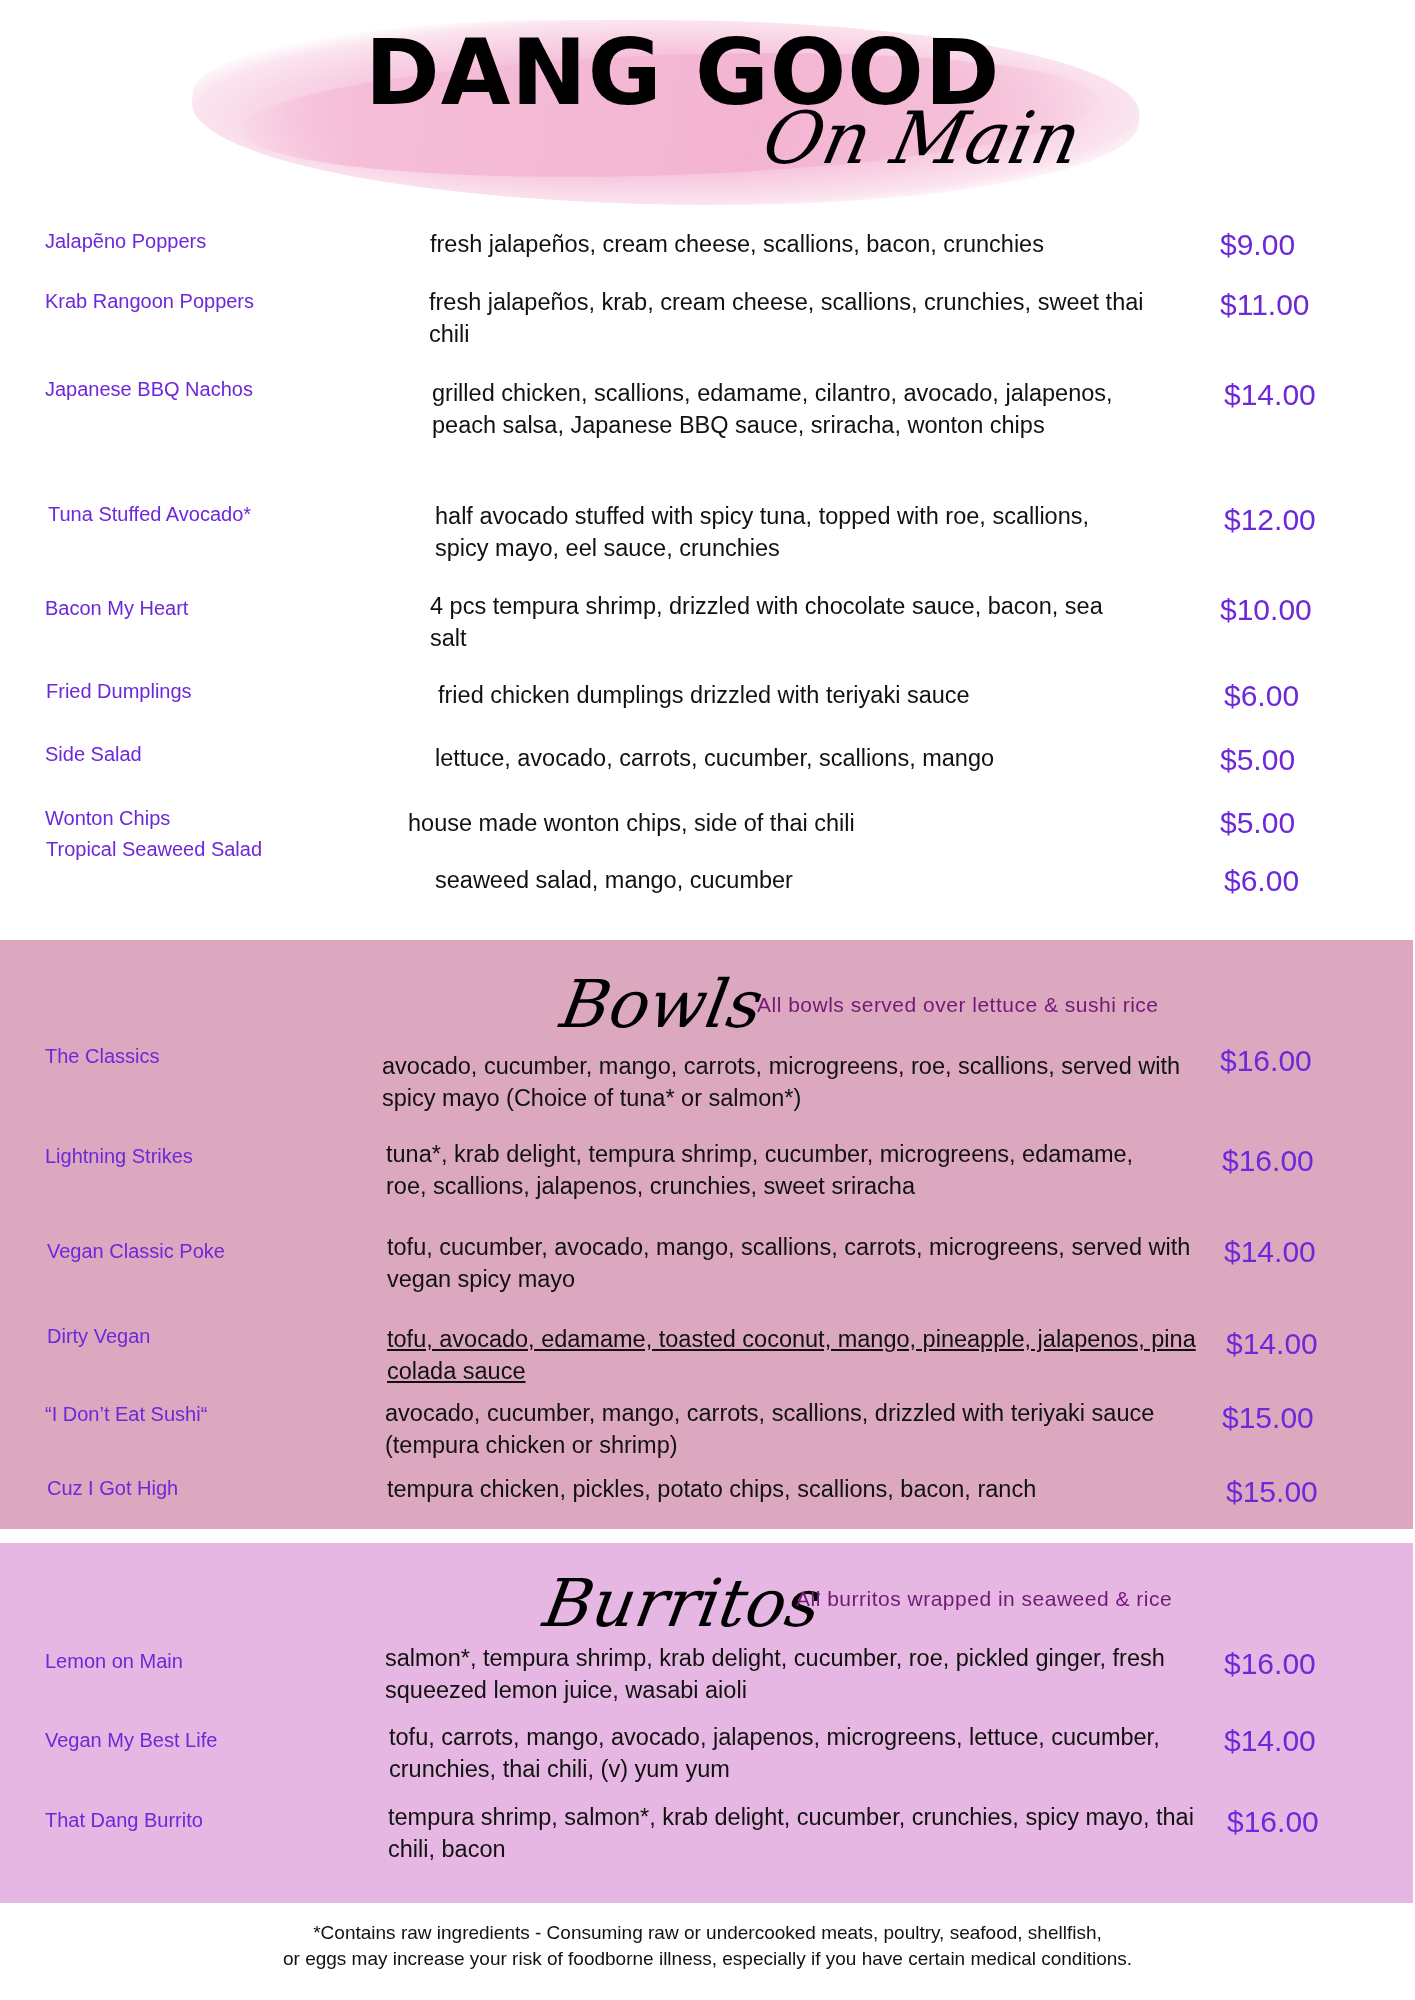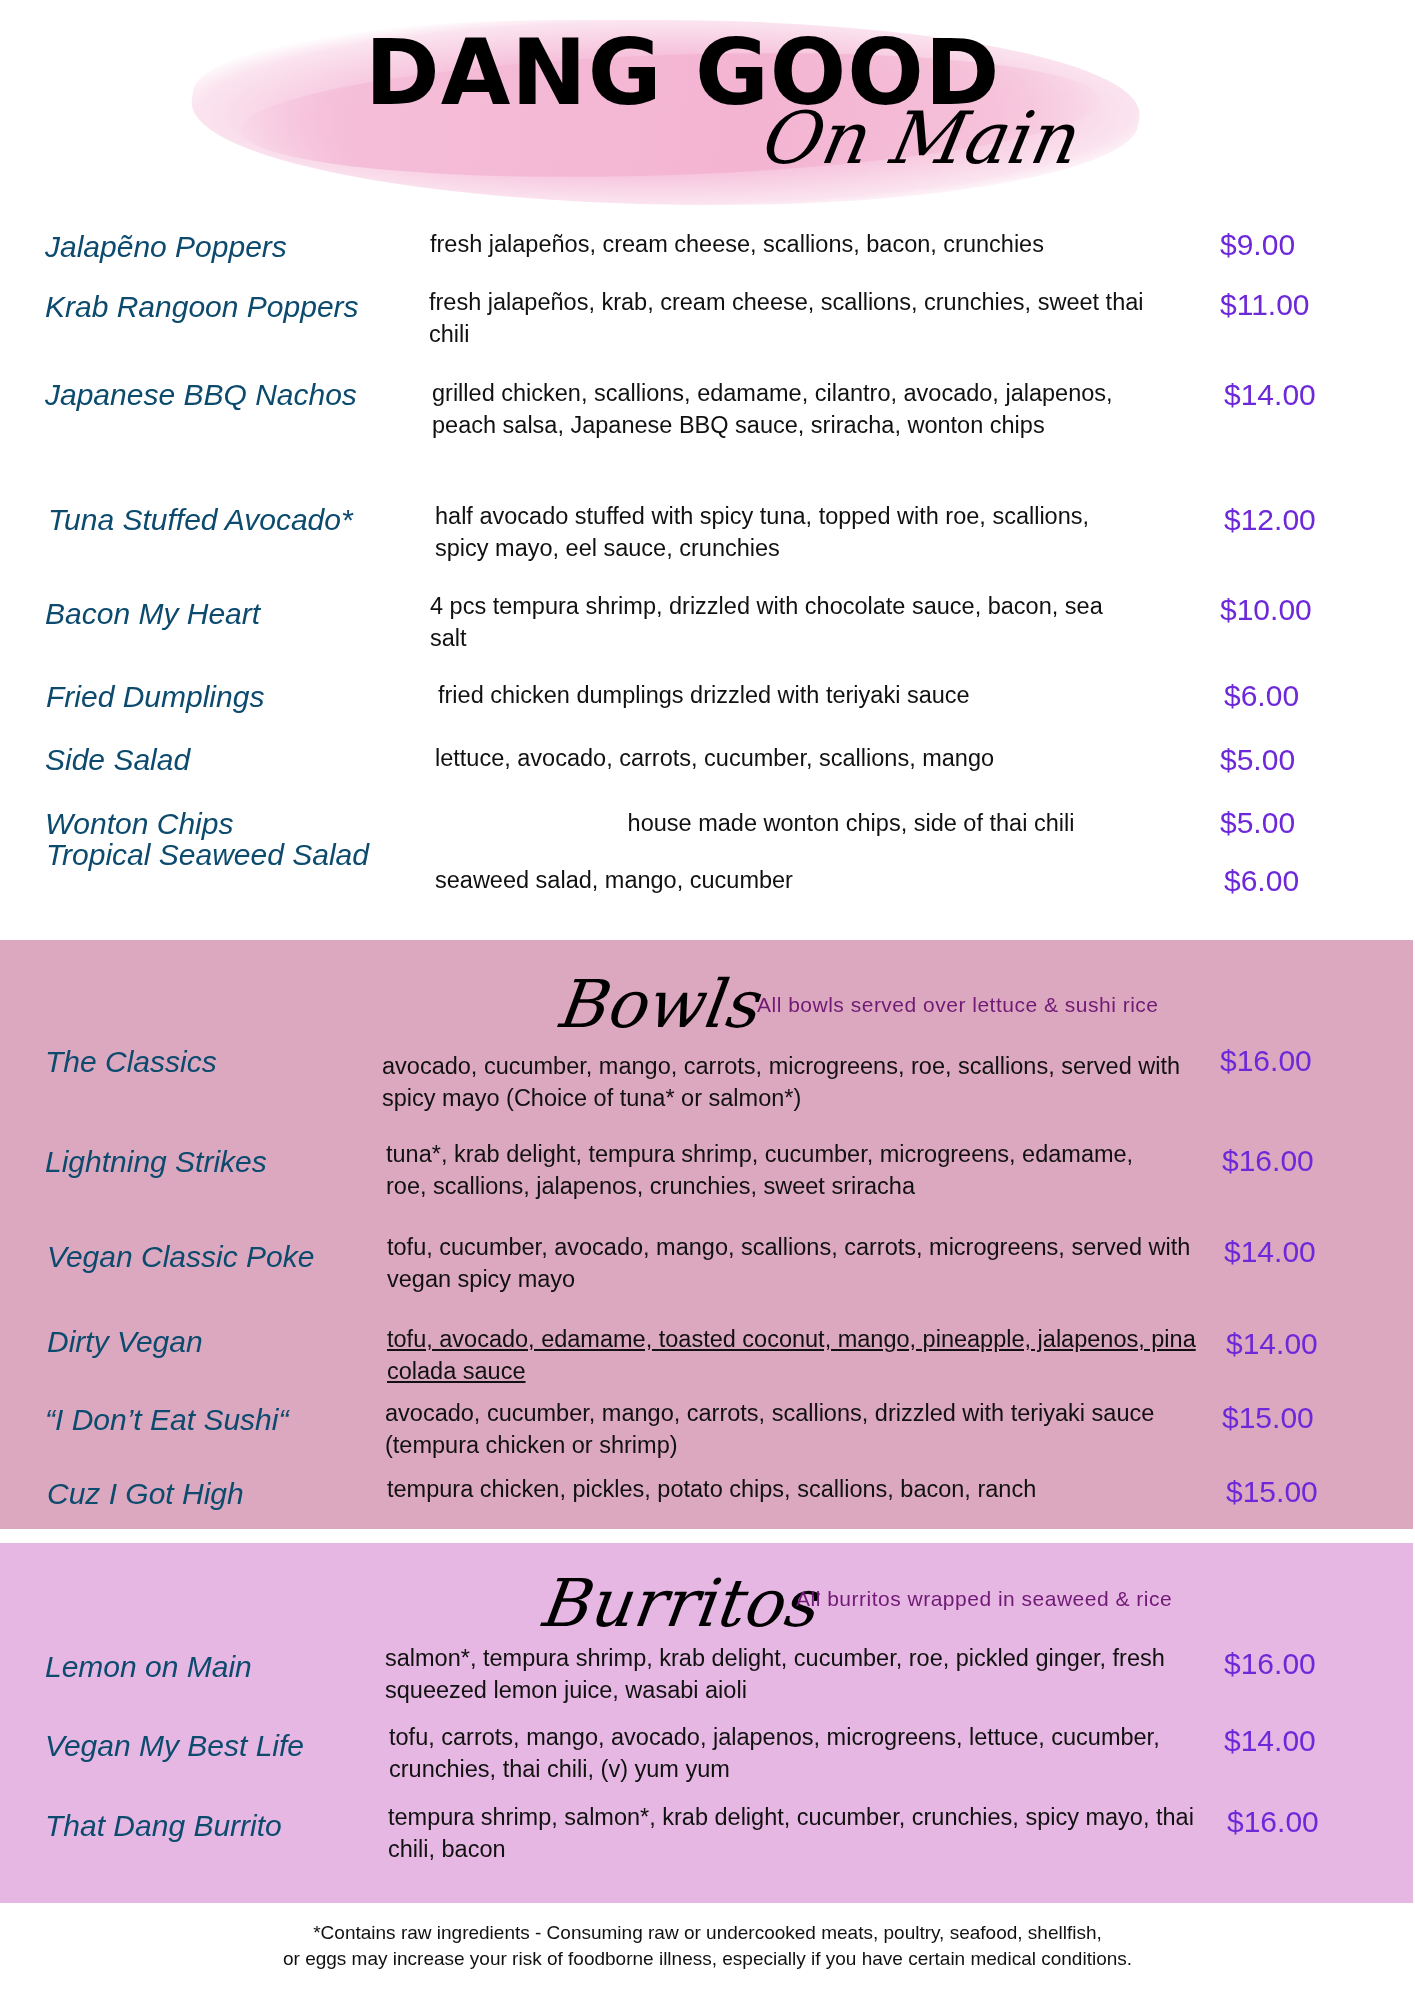--- a/index.html
+++ b/index.html
@@ -11,21 +11,21 @@
            transform:skewX(-8deg); border-radius:40% 55% 45% 60%; }
   .brush2 { position:absolute; left:240px; top:55px; width:860px; height:120px;
             background:linear-gradient(100deg, rgba(255,255,255,0) 0%, #f5bdd8 15%, #f3b4d2 60%, rgba(245,190,215,0.7) 85%, rgba(255,255,255,0) 100%);
             border-radius:50%; transform:rotate(-2deg); }
   .title { position:absolute; left:365px; top:28px; font-size:90px; font-weight:bold;
            letter-spacing:1px; color:#000; line-height:1; font-family:"DejaVu Sans", sans-serif; }
   .subtitle { position:absolute; left:765px; top:102px; font-size:72px; font-style:italic;
               font-family:"DejaVu Serif", serif; color:#000; line-height:1; transform:skewX(-12deg); font-weight:normal; }
 
   .row { position:absolute; left:0; width:1415px; }
-  .name { position:absolute; font-size:30px; color:#0c4a6e; white-space:nowrap;font-style:italic; }
+  .name { position:absolute; font-size:20px; color:#6d28d9; white-space:nowrap; }
   .desc { position:absolute; font-size:23.5px; line-height:32px; color:#111; width:800px; }
   .price { position:absolute; font-size:30px; color:#6d28d9; white-space:nowrap; }
 
   .section { position:absolute; left:0; width:1413px; }
   .bowls { top:940px; height:589px; background:#dca8bf; }
   .burritos { top:1543px; height:360px; background:#e6b7e2; }
   .sec-title { position:absolute; font-size:66px; font-style:italic; font-family:"DejaVu Serif", serif;
                color:#000; line-height:1; transform:skewX(-10deg); }
   .sec-note { position:absolute; font-size:21px; color:#701a75; letter-spacing:0.5px; }
 
@@ -73,21 +73,21 @@
     <div class="desc" style="left:438px;top:679px;">fried chicken dumplings drizzled with teriyaki sauce</div>
     <div class="price" style="left:1224px;top:679px;">$6.00</div>
   </div>
   <div class="row">
     <div class="name" style="left:45px;top:743px;">Side Salad</div>
     <div class="desc" style="left:435px;top:742px;">lettuce, avocado, carrots, cucumber, scallions, mango</div>
     <div class="price" style="left:1220px;top:743px;">$5.00</div>
   </div>
   <div class="row">
     <div class="name" style="left:45px;top:807px;">Wonton Chips</div>
-    <div class="desc" style="left:451px;top:807px;text-align:center;">house made wonton chips, side of thai chili</div>
+    <div class="desc" style="left:408px;top:807px;">house made wonton chips, side of thai chili</div>
     <div class="price" style="left:1220px;top:806px;">$5.00</div>
   </div>
   <div class="row">
     <div class="name" style="left:46px;top:838px;">Tropical Seaweed Salad</div>
     <div class="desc" style="left:435px;top:864px;">seaweed salad, mango, cucumber</div>
     <div class="price" style="left:1224px;top:864px;">$6.00</div>
   </div>
 </div>
 
 <div class="section bowls">

